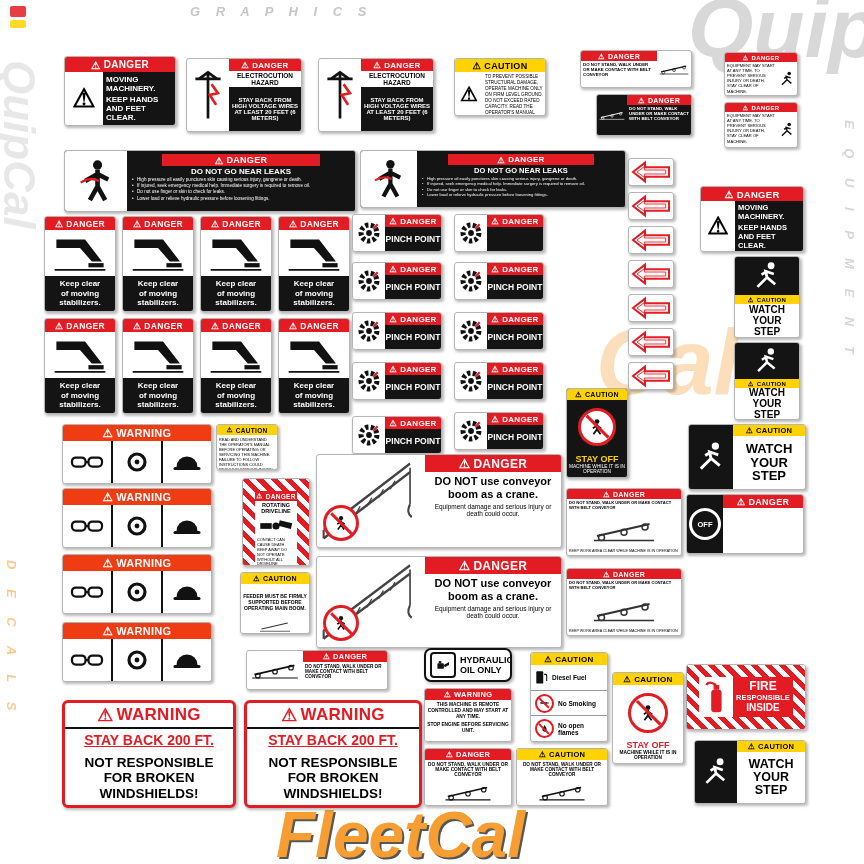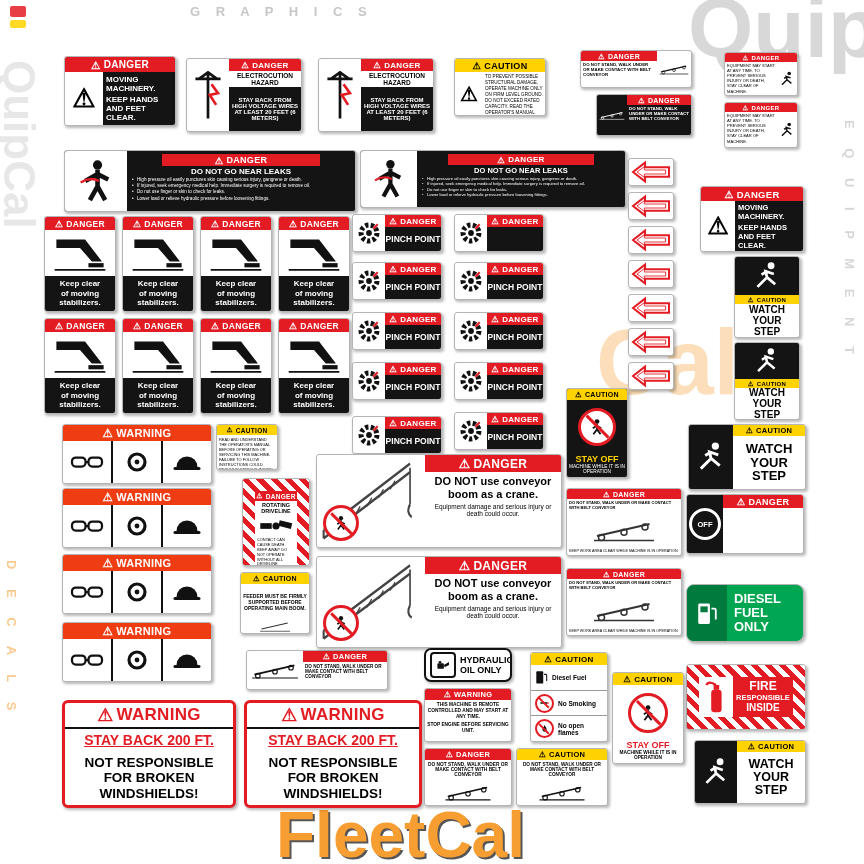--- a/index.html
+++ b/index.html
@@ -1,18 +1,18 @@
 <!DOCTYPE html>
 <html><head>
 <meta charset="utf-8">
 <style>
   body{margin:0;background:#fff}
   .sheet{position:relative;width:864px;height:864px;background:#fff;overflow:hidden;
          font-family:"Liberation Sans",sans-serif;color:#000}
-  .wm{position:absolute;font-weight:bold;white-space:nowrap;pointer-events:none}
+  .wm{position:absolute;font-weight:bold;font-style:italic;white-space:nowrap;pointer-events:none}
   .vert{writing-mode:vertical-rl}
   .stk{position:absolute;display:flex;flex-direction:column;background:#fff;border:1px solid #b5b5b5;
        border-radius:3px;box-shadow:1.5px 2px 3px rgba(0,0,0,.28);overflow:hidden;box-sizing:border-box}
   .hz{flex-direction:row}
   .col{display:flex;flex-direction:column;min-width:0;flex:1}
   .fill{flex:1;min-height:0}
   .mid{display:flex;align-items:center;justify-content:center}
   .dh,.ch,.wh{display:flex;align-items:center;justify-content:center;gap:3px;font-weight:bold;flex:none;letter-spacing:.3px}
   .dh{background:#e31b23;color:#fff}
   .ch{background:#ffd200;color:#000}
@@ -918,34 +918,20 @@
       <div style="width:26px;height:26px;border:3px solid #fff;border-radius:50%;display:flex;align-items:center;justify-content:center;color:#fff;font-weight:bold;font-size:7.5px">OFF</div>
     </div>
     <div class="col">
       <div class="dh" style="height:13px;font-size:9px">
           <span class="tri">⚠</span>
           <span>DANGER</span>
         </div>
     </div>
   </div>
 
-  <div class="stk hz" style="left:686px;top:584px;width:118px;height:58px;background:#00a651;border-radius:8px">
-    <div class="mid" style="width:40px;flex:none;background:#007a3d">
-        <svg width="22" height="30" viewBox="0 0 30 36">
-          <rect x="3" y="5" width="16" height="28" rx="2" fill="#fff"></rect>
-          <rect x="6" y="9" width="10" height="8" fill="#007a3d"></rect>
-          <path d="M21 12h4q2 0 2 3v12" fill="none" stroke="#fff" stroke-width="2.5"></path>
-        </svg>
-      </div>
-    <div class="col" style="justify-content:center;padding-left:7px;color:#fff;font-weight:bold;font-size:13px;line-height:1.08">
-      <div>DIESEL</div>
-      <div>FUEL</div>
-      <div>ONLY</div>
-    </div>
-  </div>
 
   <div class="stk hz hatch" style="left:686px;top:664px;width:120px;height:66px">
     <div class="hz" style="display:flex;flex:1;background:#fff">
       <div class="mid" style="width:34px;flex:none">
           <svg width="24" height="40" viewBox="0 0 30 46">
             <rect x="9" y="14" width="13" height="28" rx="4" fill="#e31b23"></rect>
             <rect x="12" y="8" width="7" height="6" fill="#e31b23"></rect>
             <path d="M15 8Q6 2 3 8" stroke="#e31b23" stroke-width="3" fill="none"></path>
           </svg>
         </div>

